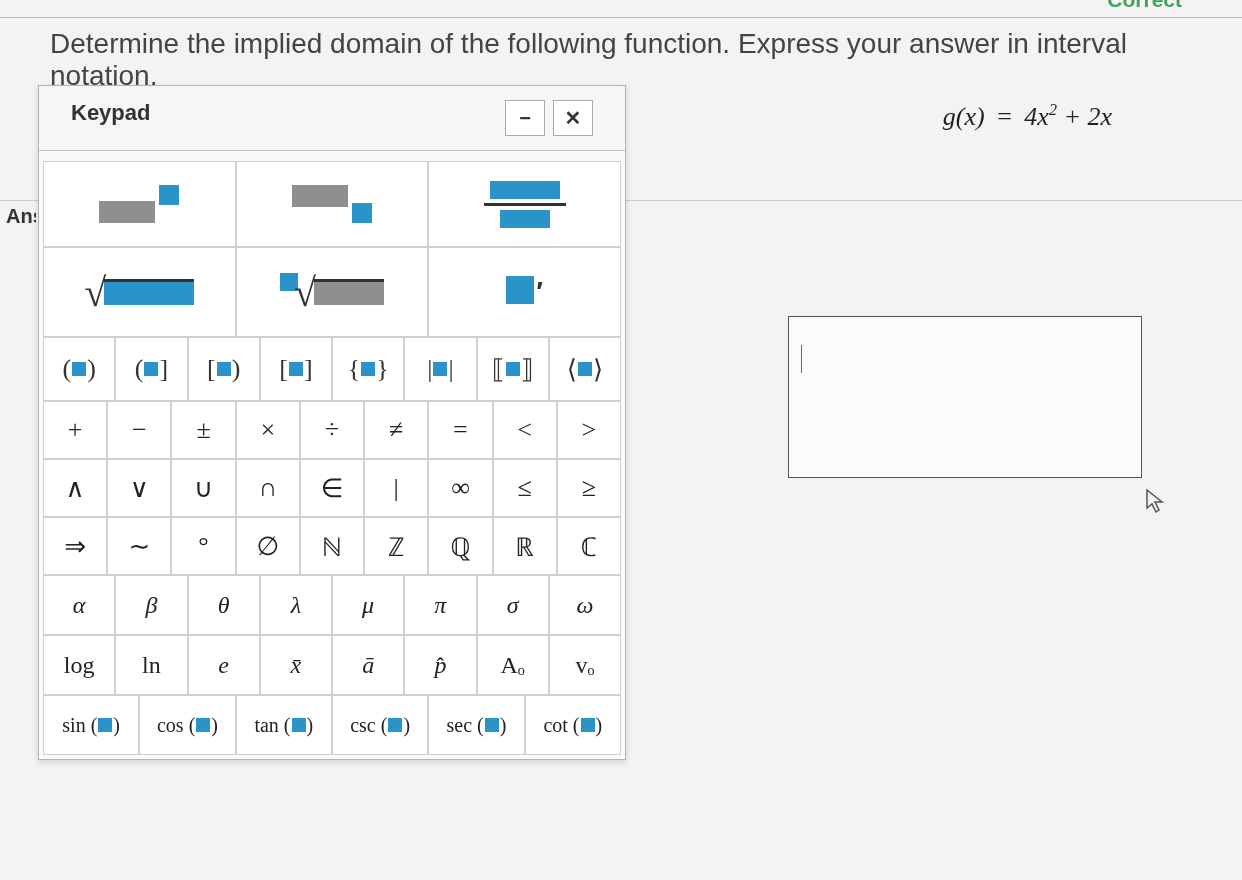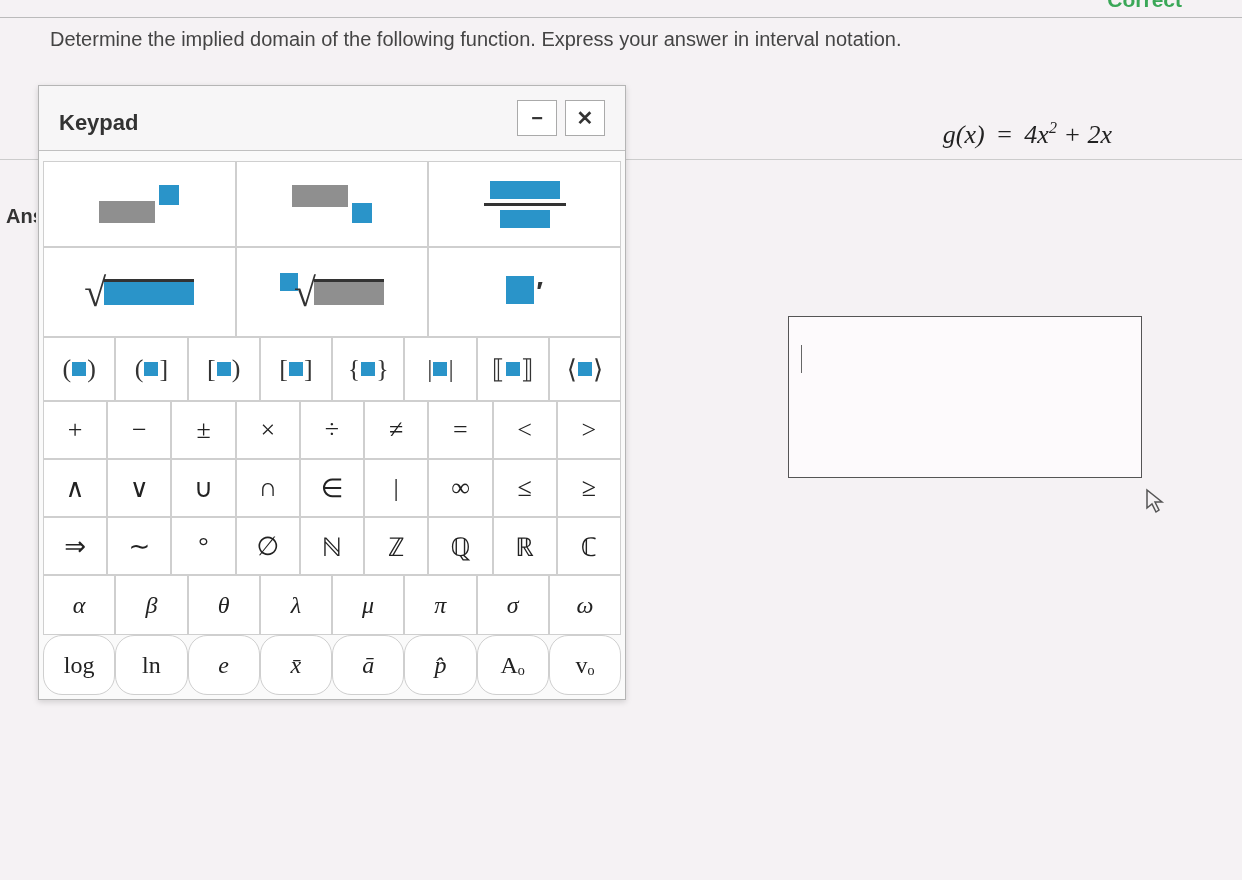--- a/index.html
+++ b/index.html
@@ -19,30 +19,30 @@
     justify-content: flex-end;
     align-items: flex-start;
     padding-right: 60px;
     font-size: 21px;
     font-weight: 600;
     color: #3aa757;
   }
   .topbar span { position: relative; top: -12px;}
   .question-text {
     padding: 10px 50px 18px 50px;
-    font-size: 20px;
+    font-size: 28px;
     color: #444;
   }
   .separator {
     border-bottom: 1px solid #ccc;
     margin-top: 90px;
   }
   .formula {
     position: absolute;
-    top: 119px;
+    top: 101px;
     right: 130px;
     font-size: 26px;
     font-style: italic;
     font-family: 'Cambria Math', 'Times New Roman', serif;
     color: #222;
   }
   .formula .sup { font-size: 16px; vertical-align: super; }
   .answer-label {
     position: absolute;
     left: 6px;
@@ -86,22 +86,22 @@
     position: absolute;
     left: 38px;
     top: 85px;
     width: 588px;
     background: #fafafa;
     border: 1px solid #b5b5b5;
     box-shadow: 0 2px 6px rgba(0,0,0,.15);
   }
   .keypad-header {
     display: flex;
-    align-items: flex-end;
-    padding: 14px 20px;
+    align-items: flex-start;
+    padding: 14px 32px;
     border-bottom: 1px solid #c0c0c0;
     background: #f7f6f7;
   }
   .keypad-title {
     font-weight: 700;
     font-size: 22px;
     color: #333;
     flex: 1;
   }
   .keypad-header .hbtn {
@@ -169,21 +169,21 @@
     background:#fff;
     display:flex;
     align-items:center;
     justify-content:center;
     font-size:24px;
     font-family:'Cambria Math','Times New Roman',serif;
     font-style: italic;
     cursor:pointer;
     color:#222;
   }
-  .func-row .fbtn { font-style: normal; border-radius: 19px; }
+  .func-row .fbtn { font-style: normal; }
   .trig-row .trbtn { font-size:20px; font-style:normal; }
 
   
   .tpl-expo { display:flex; align-items:flex-end; }
   .tpl-expo .base{ width:56px;height:22px;background:#8f8f8f;}
   .tpl-expo .pow{ width:20px;height:20px;background:#2a94c9;margin-left:4px;margin-bottom:18px;}
   .tpl-sub{ display:flex; align-items:flex-start;}
   .tpl-sub .base{ width:56px;height:22px;background:#8f8f8f;}
   .tpl-sub .sub{ width:20px;height:20px;background:#2a94c9;margin-left:4px;margin-top:18px;}
   .tpl-frac{ display:flex;flex-direction:column;align-items:center;}
@@ -343,15 +343,23 @@
       <div class="fbtn">log</div>
       <div class="fbtn">ln</div>
       <div class="fbtn" style="font-style:italic">e</div>
       <div class="fbtn" style="font-style:italic">x̄</div>
       <div class="fbtn" style="font-style:italic">ā</div>
       <div class="fbtn" style="font-style:italic">p̂</div>
       <div class="fbtn" style="">Aₒ</div>
       <div class="fbtn" style="">vₒ</div>
     </div>
 
+    <div class="row trig-row">
+      <div class="trbtn">sin&nbsp;(<span class="sq"></span>)</div>
+      <div class="trbtn">cos&nbsp;(<span class="sq"></span>)</div>
+      <div class="trbtn">tan&nbsp;(<span class="sq"></span>)</div>
+      <div class="trbtn">csc&nbsp;(<span class="sq"></span>)</div>
+      <div class="trbtn">sec&nbsp;(<span class="sq"></span>)</div>
+      <div class="trbtn">cot&nbsp;(<span class="sq"></span>)</div>
+    </div>
 
   </div>
 </div>
 
 </body></html>

